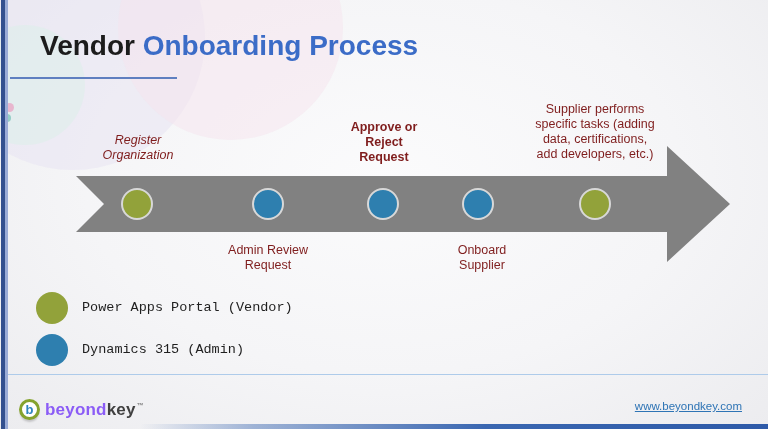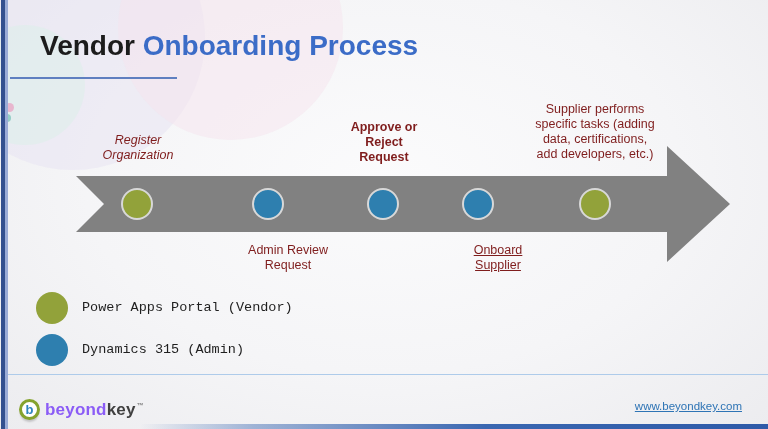--- a/index.html
+++ b/index.html
@@ -85,26 +85,26 @@
 </svg>
 
 <div class="step-circle vendor" style="left:121px;"></div>
 <div class="step-circle admin" style="left:252px;"></div>
 <div class="step-circle admin" style="left:367px;"></div>
 <div class="step-circle admin" style="left:462px;"></div>
 <div class="step-circle vendor" style="left:579px;"></div>
 
 <div class="step-label" style="left:138px;top:133px;font-style:italic;">Register
 Organization</div>
-<div class="step-label" style="left:268px;top:243px;margin-left:20px;">Admin Review
+<div class="step-label" style="left:268px;top:243px;">Admin Review
 Request</div>
 <div class="step-label" style="left:384px;top:120px;font-weight:bold;">Approve or
 Reject
 Request</div>
-<div class="step-label" style="left:498px;top:243px;text-decoration:underline;">Onboard
+<div class="step-label" style="left:482px;top:243px;">Onboard
 Supplier</div>
 <div class="step-label" style="left:595px;top:102px;">Supplier performs
 specific tasks (adding
 data, certifications,
 add developers, etc.)</div>
 
 <div class="legend-swatch vendor"></div>
 <div class="legend-label l1">Power Apps Portal (Vendor)</div>
 <div class="legend-swatch admin"></div>
 <div class="legend-label l2">Dynamics 315 (Admin)</div>

